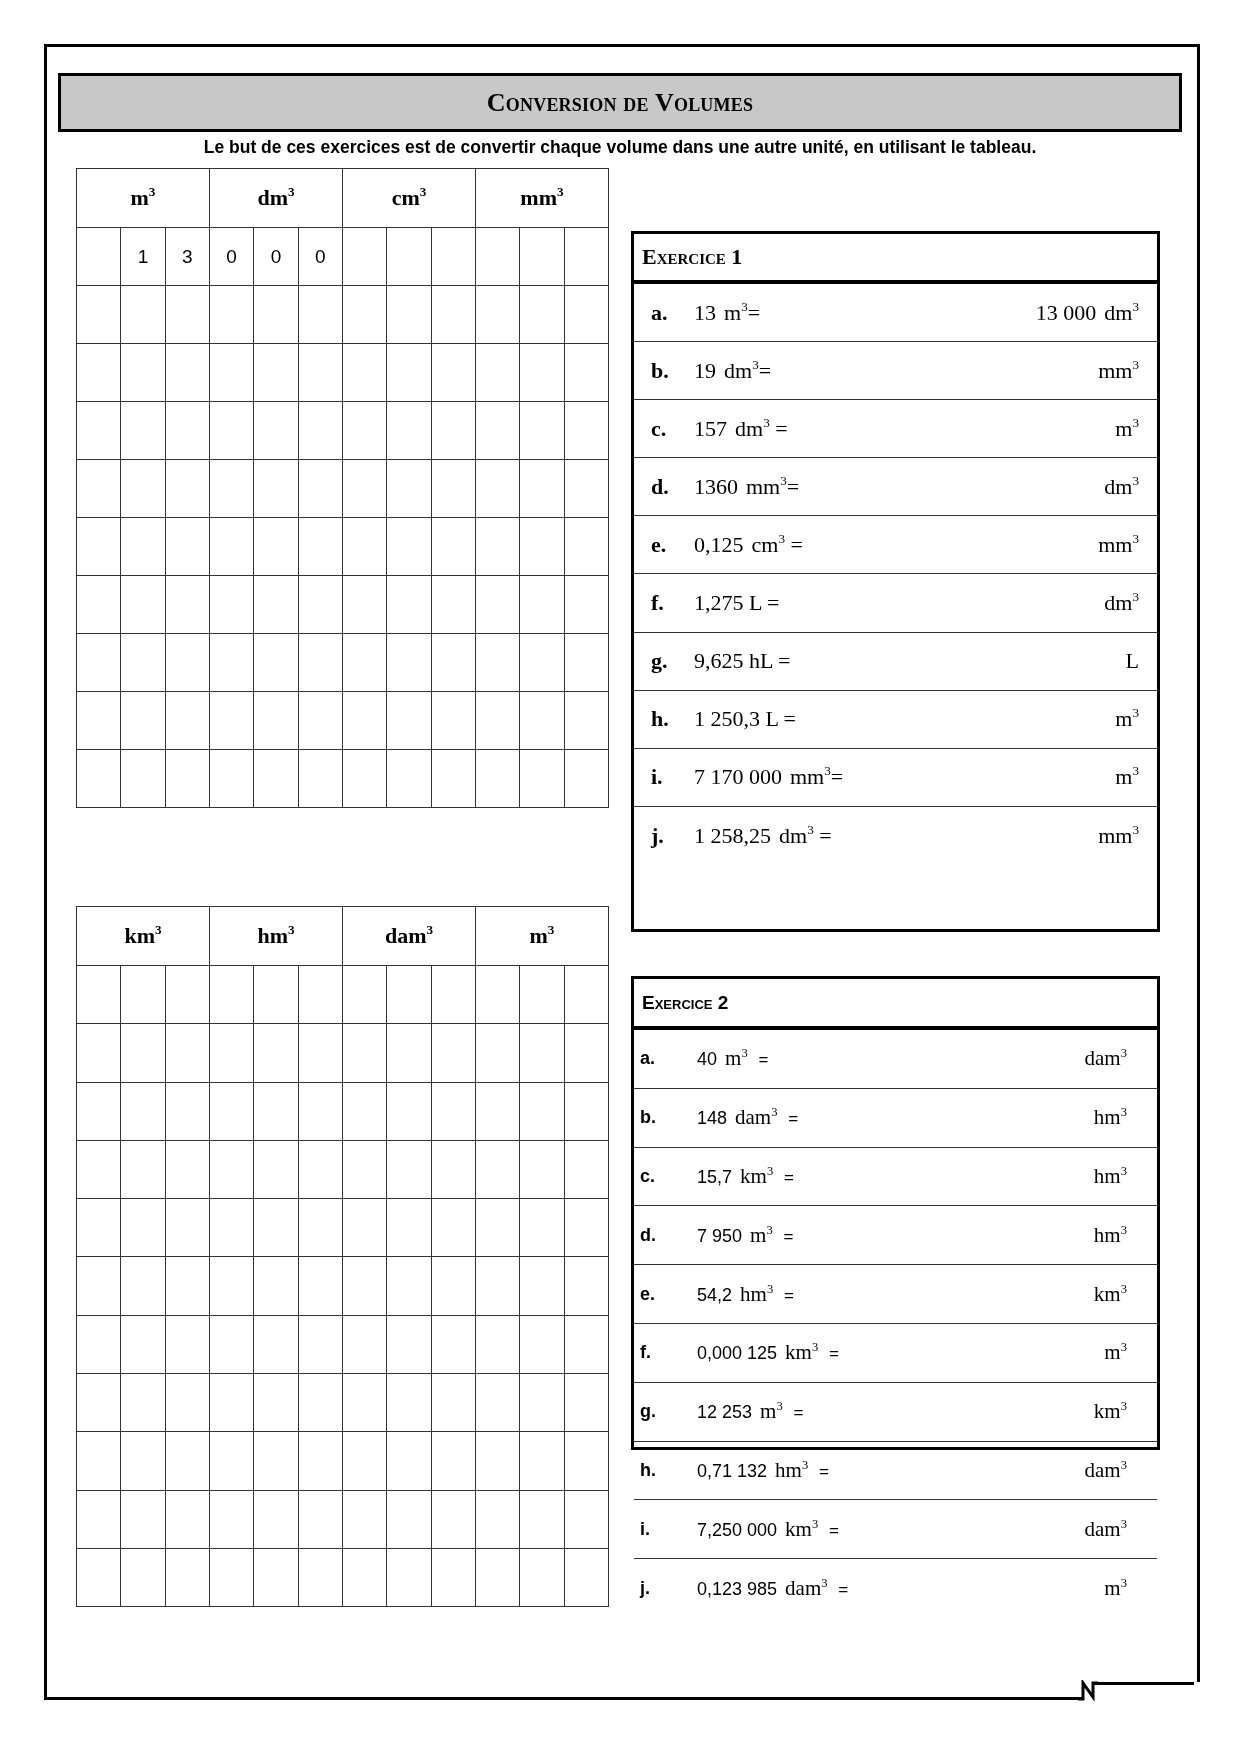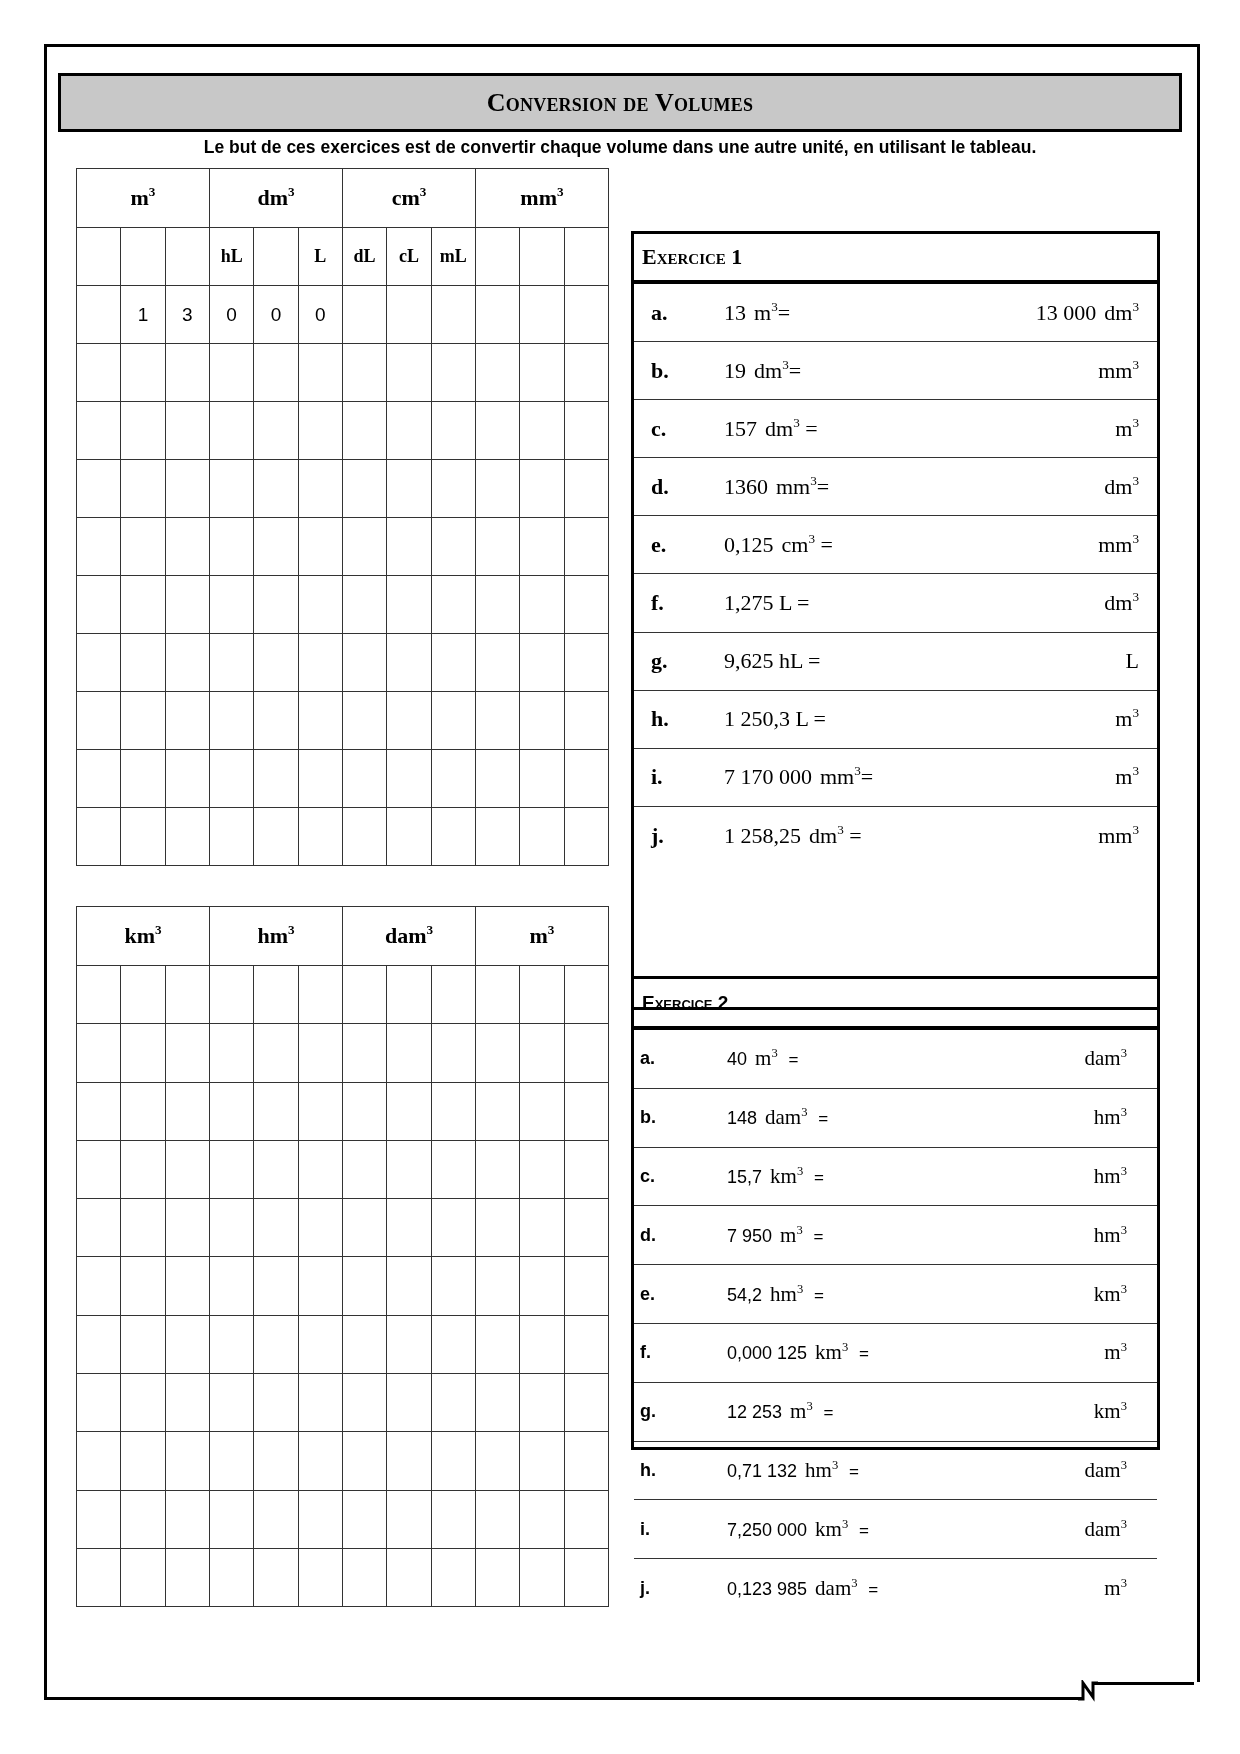--- a/index.html
+++ b/index.html
@@ -17,33 +17,33 @@
   .t1 { left:76px; top:168px; width:532px; }
   .t2 { left:76px; top:906px; width:532px; }
   .unit-head { font-family:"Liberation Serif", serif; font-weight:bold; font-size:22px; height:58px; }
   .unit-head sup, .ex sup { font-size:0.6em; vertical-align:0.65em; line-height:0; }
   .sub-head { font-family:"Liberation Serif", serif; font-weight:bold; font-size:18px; height:57px; }
   .digit { font-family:"Liberation Sans", sans-serif; font-size:19px; height:57px; }
   .body-row td { height:57px; }
   .t2 .body-row td { height:57.3px; }
   .t2 td.dash { border-left:1.5px dashed #555; }
   .ex { position:absolute; left:631px; width:529px; border:3px solid #000; box-sizing:border-box; }
-  .ex1 { top:231px; height:779px;text-align:center; }
+  .ex1 { top:231px; height:701px;text-align:center; }
   .ex2 { top:976px; height:474px; }
   .ex-head { height:50px; border-bottom:4px solid #000; display:flex; align-items:center; padding-left:8px; box-sizing:border-box; }
   .ex1 .ex-head { font-family:"Liberation Serif", serif; font-weight:bold; font-size:22px; font-variant:small-caps; }
   .ex2 .ex-head { font-family:"Liberation Sans", sans-serif; font-weight:bold; font-size:19px; font-variant:small-caps; height:51px; }
   .ex-row { position:relative; height:58px; border-bottom:1.5px solid #333; box-sizing:border-box; display:flex; align-items:center; }
   .ex-row:last-child { border-bottom:none; }
   .ex1 .ex-row { height:58.1px; font-size:22px; }
   .ex2 .ex-row { height:58.8px; font-size:21px; }
   .ex-letter { position:absolute; font-weight:bold; }
   .ex1 .ex-letter { left:17px; font-family:"Liberation Serif", serif; }
   .ex2 .ex-letter { left:6px; font-family:"Liberation Sans", sans-serif; font-size:18px; }
-  .ex-value { position:absolute;margin-left:30px; }
+  .ex-value { position:absolute; }
   .ex1 .ex-value { left:60px; font-family:"Liberation Serif", serif; }
   .ex2 .ex-value { left:63px; font-family:"Liberation Sans", sans-serif; font-size:18px; }
   .ex2 .ex-value .u { font-family:"Liberation Serif", serif; font-size:21px; }
   .ex-answer { position:absolute; font-family:"Liberation Serif", serif; }
   .ex1 .ex-answer { right:18px; }
   .ex2 .ex-answer { right:30px; }
 </style>
 </head>
 <body>
 
@@ -76,34 +76,20 @@
       <col style="width: 44.3333px;">
     </colgroup>
   <tbody id="t1body">
       <tr>
         <td colspan="3" class="unit-head"><span>m<sup>3</sup></span></td>
         <td colspan="3" class="unit-head"><span>dm<sup>3</sup></span></td>
         <td colspan="3" class="unit-head"><span>cm<sup>3</sup></span></td>
         <td colspan="3" class="unit-head"><span>mm<sup>3</sup></span></td>
       </tr>
       <tr>
-        <td class="sub-head"></td>
-        <td class="sub-head"></td>
-        <td class="sub-head"></td>
-        <td class="sub-head">hL</td>
-        <td class="sub-head"></td>
-        <td class="sub-head">L</td>
-        <td class="sub-head">dL</td>
-        <td class="sub-head">cL</td>
-        <td class="sub-head">mL</td>
-        <td class="sub-head"></td>
-        <td class="sub-head"></td>
-        <td class="sub-head"></td>
-      </tr>
-      <tr>
         <td class="digit"></td>
         <td class="digit">1</td>
         <td class="digit">3</td>
         <td class="digit">0</td>
         <td class="digit">0</td>
         <td class="digit">0</td>
         <td class="digit"></td>
         <td class="digit"></td>
         <td class="digit"></td>
         <td class="digit"></td>

